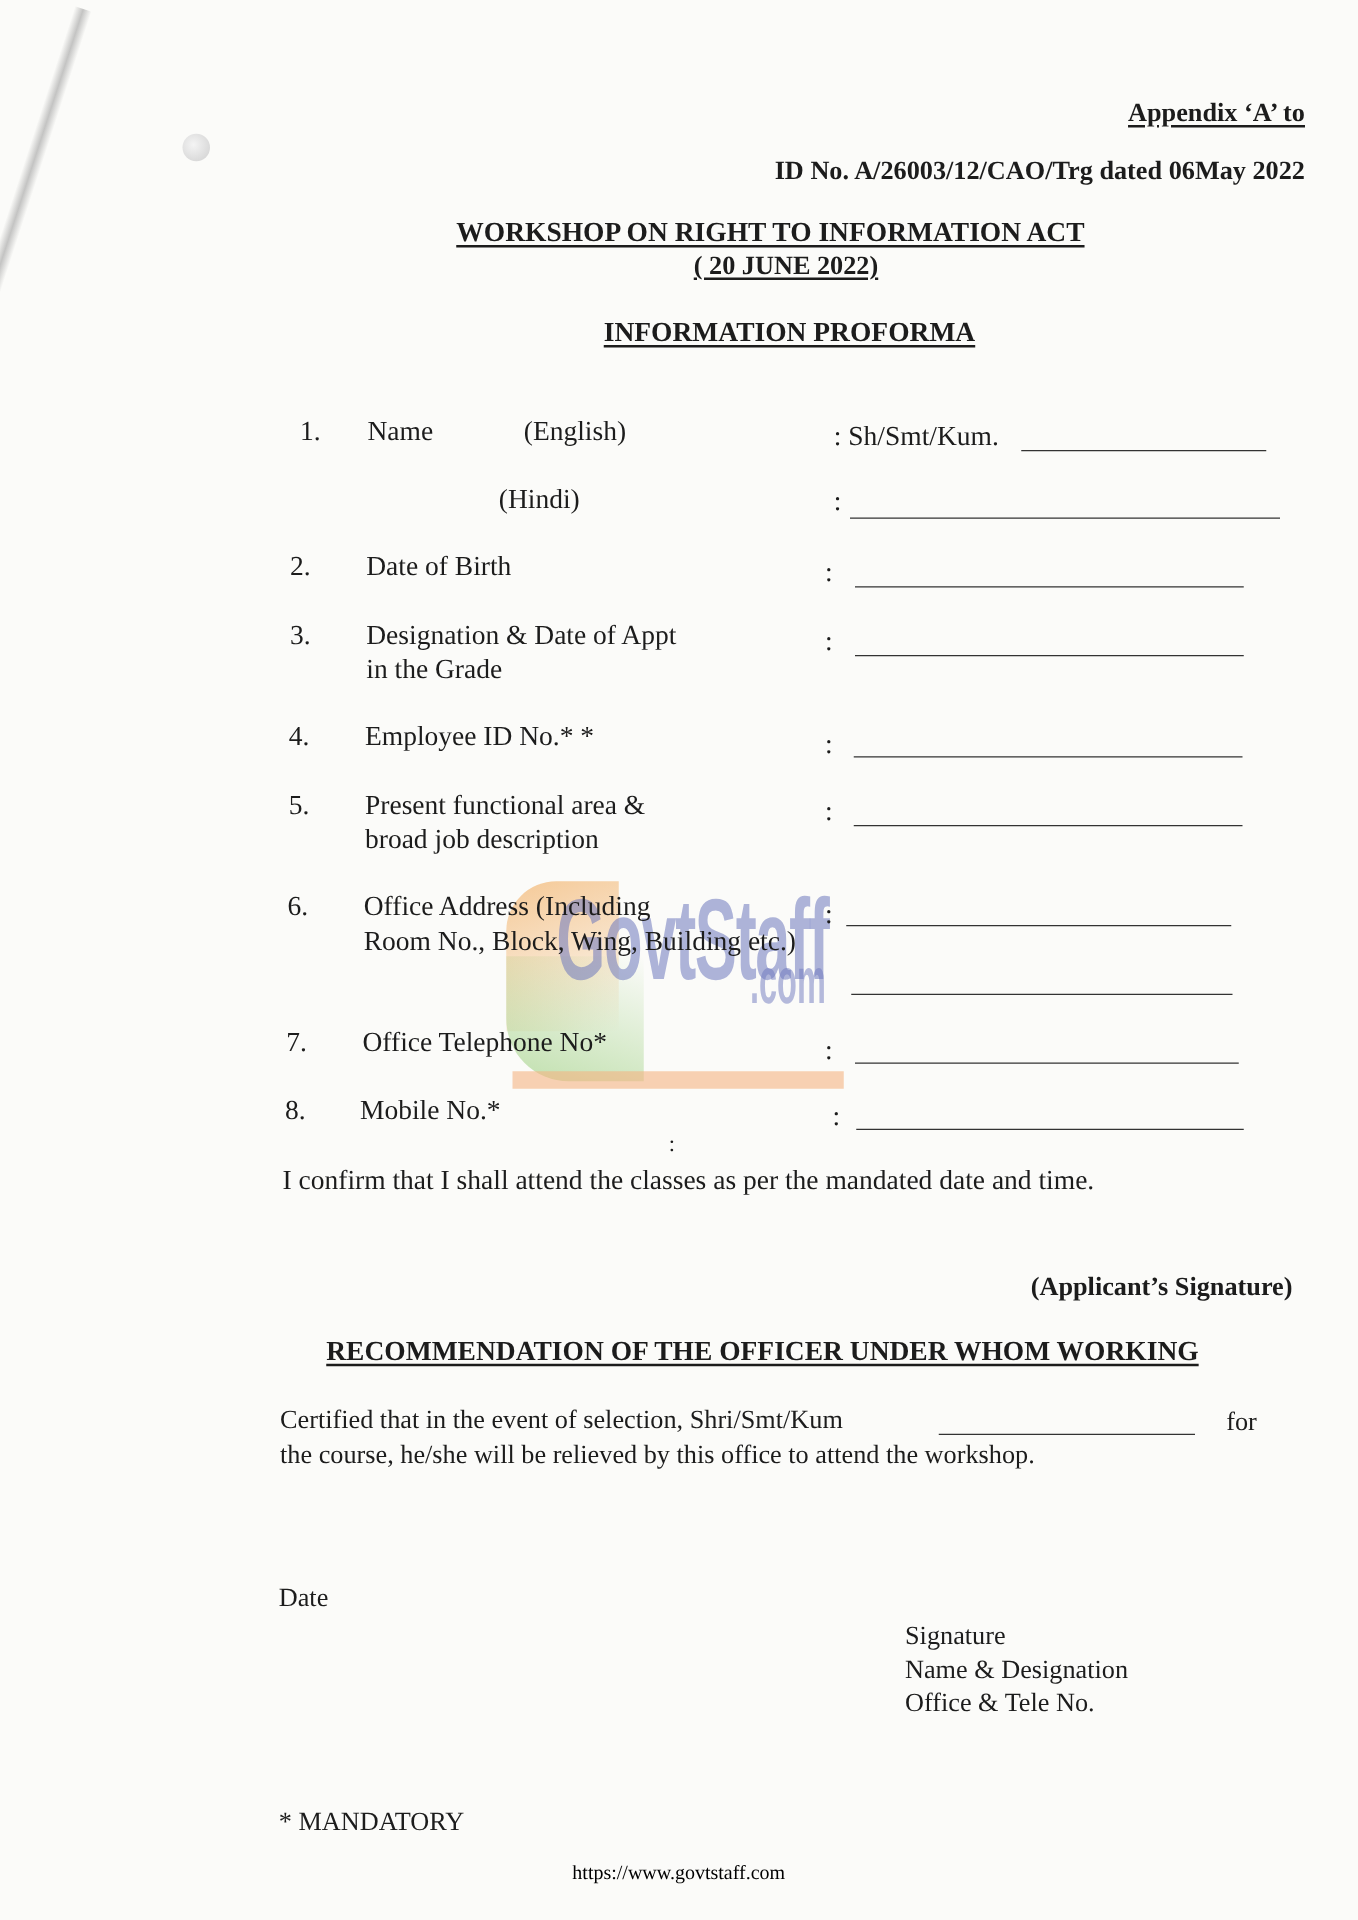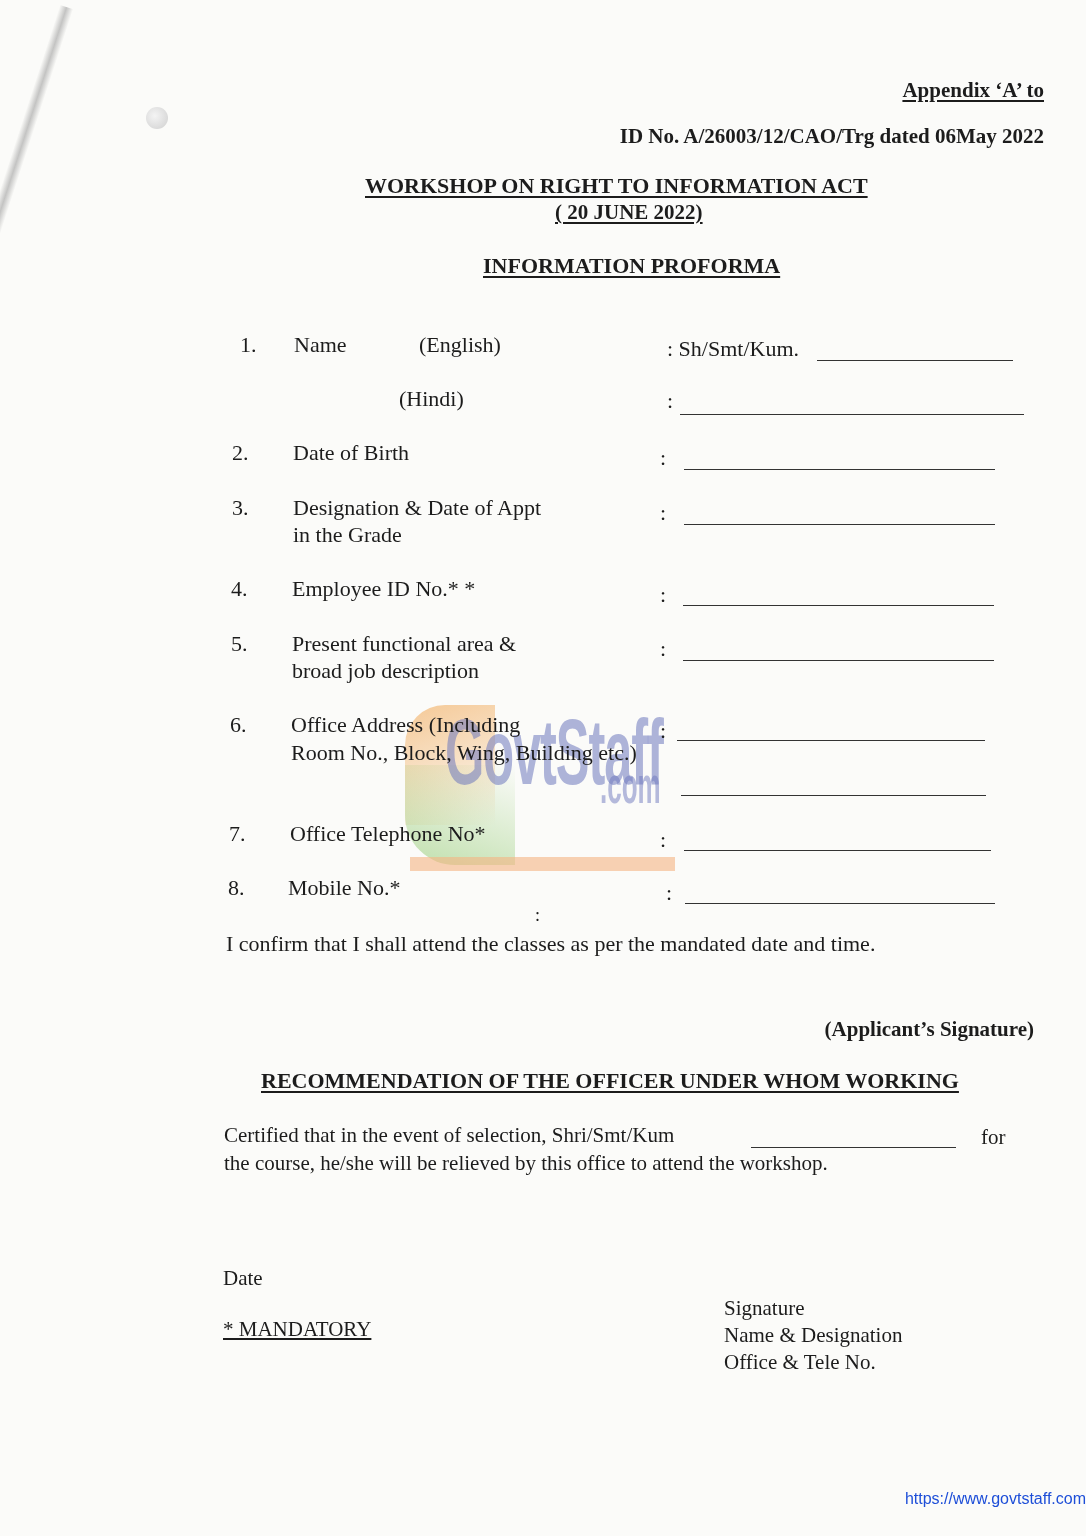--- a/index.html
+++ b/index.html
@@ -33,22 +33,22 @@
     .wm-orange { position:absolute; left:0; top:0; width:90px; height:120px;
       background:linear-gradient(160deg, rgba(240,160,70,0.55), rgba(240,160,70,0)); border-radius:40px 0 0 0; }
     .wm-green { position:absolute; left:0; top:60px; width:110px; height:100px;
       background:linear-gradient(20deg, rgba(120,190,80,0.45), rgba(120,190,80,0)); border-radius:0 0 0 50px; }
     .wm-text { position:absolute; left:40px; top:-5px; font-family:"Liberation Sans", sans-serif; font-weight:bold;
       font-size:92px; color:rgba(110,120,190,0.55); transform:scaleX(0.55); transform-origin:left top; letter-spacing:-2px; }
     .wm-com { position:absolute; left:195px; top:50px; font-family:"Liberation Sans", sans-serif; font-weight:bold;
       font-size:52px; color:rgba(110,120,190,0.5); transform:scaleX(0.5); transform-origin:left top; }
     .wm-bar { position:absolute; left:5px; top:152px; width:265px; height:14px; background:rgba(245,180,130,0.6); }
 
-    .url { position:absolute; left:0; width:1086px; top:1490px; text-align:right;
-      font-family:Liberation Sans, sans-serif; font-size:16px; color:#1d4ed8; }
+    .url { position:absolute; left:0; width:1086px; top:1490px; text-align:center;
+      font-family:Liberation Serif, serif; font-size:16px; color:#000000; }
   </style>
 </head>
 <body>
 
 <div class="streak"></div>
 <div class="punch"></div>
 
 <div class="abs bold ul t21" style="right:42px; top:78px;">Appendix ‘A’ to</div>
 <div class="abs bold t21" style="right:42px; top:124px;text-align:center;">ID No. A/26003/12/CAO/Trg dated 06May 2022</div>
 
@@ -123,15 +123,15 @@
 <div class="line" style="left:751px; width:205px; top:1147px;"></div>
 <div class="abs t21" style="left:981px; top:1125px;">for</div>
 <div class="abs t21" style="left:224px; top:1151px;">the course, he/she will be relieved by this office to attend the workshop.</div>
 
 <div class="abs t21" style="left:223px; top:1266px;">Date</div>
 
 <div class="abs t21" style="left:724px; top:1296px;">Signature</div>
 <div class="abs t21" style="left:724px; top:1323px;">Name &amp; Designation</div>
 <div class="abs t21" style="left:724px; top:1350px;">Office &amp; Tele No.</div>
 
-<div class="abs t21" style="left:223px; top:1317px;text-decoration:underline;">* MANDATORY</div>
+<div class="abs t21" style="left:223px; top:1445px;">* MANDATORY</div>
 
 <div class="url">https://www.govtstaff.com</div>
 
 </body></html>

